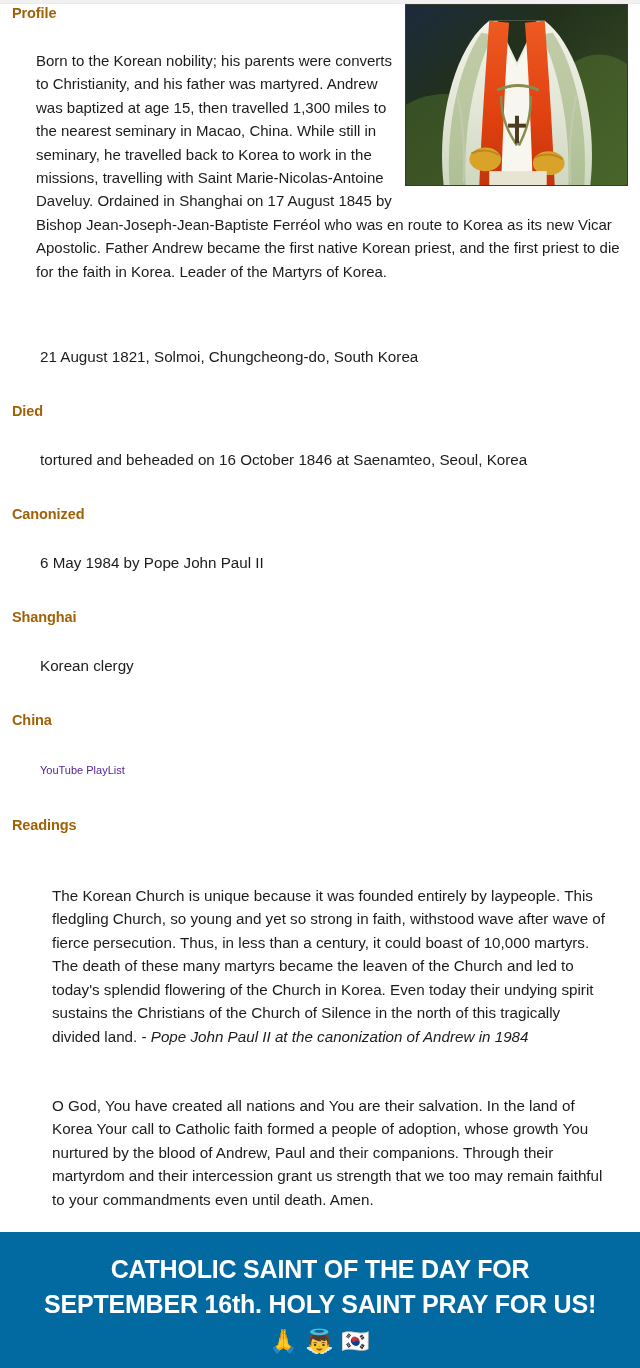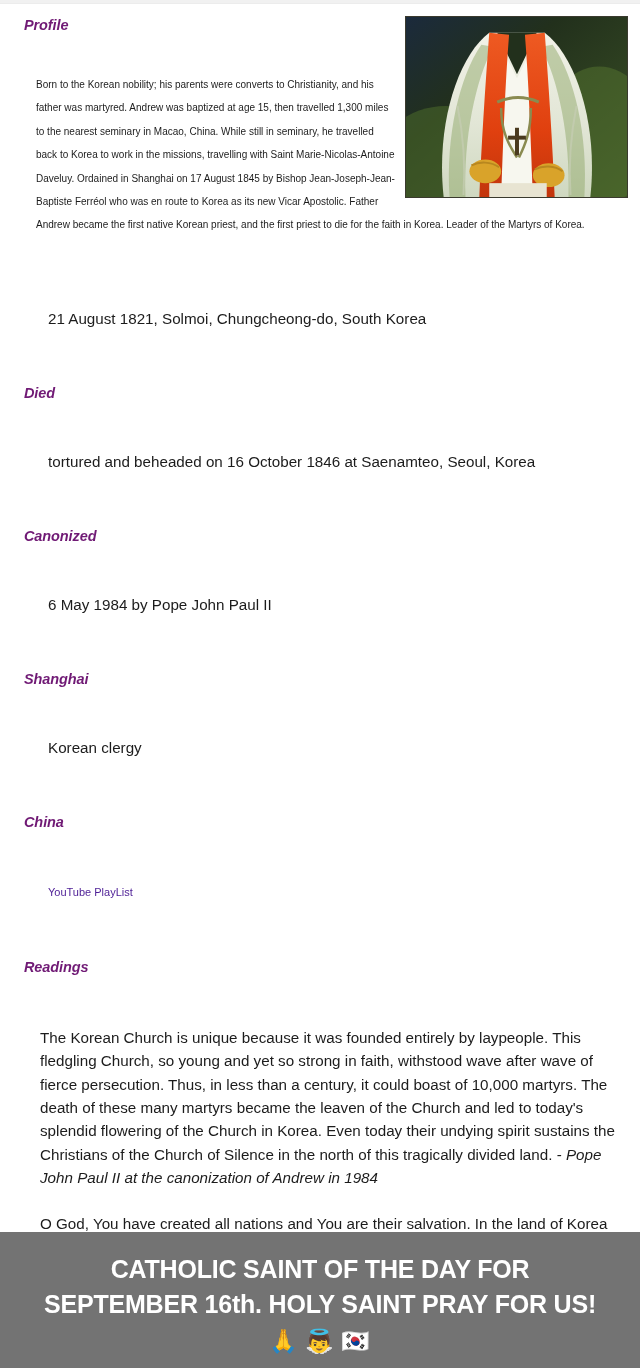--- a/index.html
+++ b/index.html
@@ -37,78 +37,77 @@
     box-sizing: border-box;
     overflow: hidden;
     position: relative;
     background: #1d2a14;
   }
   .portrait svg { display: block; width: 100%; height: 100%; }
 
   h2.section-heading {
     font-size: 14.5px;
     font-weight: bold;
-    margin: 12px;
+    margin: 0;
     padding: 0;
     line-height: 18px;
-    color: #701a75;
+    color: #a16207;
     letter-spacing: -0.1px;
-    font-style: italic;
   }
   .heading-profile { padding-top: 28px; }
 
   .body-text {
     font-size: 15.2px;
     line-height: 23.4px;
     color: #1c1c1c;
     margin: 0;
     padding-left: 24px;
     text-align: left;
   }
   .value-line {
     font-size: 15.2px;
     line-height: 23px;
     color: #1c1c1c;
-    margin: 12px;
+    margin: 4px;
     padding-left: 24px;
   }
   .profile-body {
     padding-top: 27px;
     padding-left: 24px;
-    font-size: 10px;
+    font-size: 15px;
     line-height: 23.4px;
   }
   .spacer-sm { height: 24px; }
   .spacer-md { height: 30px; }
   .spacer-lg { height: 34px; }
   .spacer-xs { height: 14px; }
 
   a.link {
     color: #4c1d95;
     text-decoration: none;
     font-size: 11px;
     line-height: 23px;
   }
   .italic { font-style: italic; }
 
   .reading-para {
     font-size: 15.2px;
     line-height: 23.4px;
     color: #1c1c1c;
-    margin: 4px;
+    margin: 16px;
     padding-left: 24px;
   }
 
   .footer-banner {
     position: absolute;
     left: 0;
     right: 0;
     bottom: 0;
     height: 136px;
-    background: #737373;
+    background: #0369a1;
     color: #ffffff;
     text-align: center;
     box-sizing: border-box;
     padding-top: 20px;
   }
   .footer-line {
     font-size: 25px;
     font-weight: bold;
     line-height: 35px;
     letter-spacing: -0.2px;

